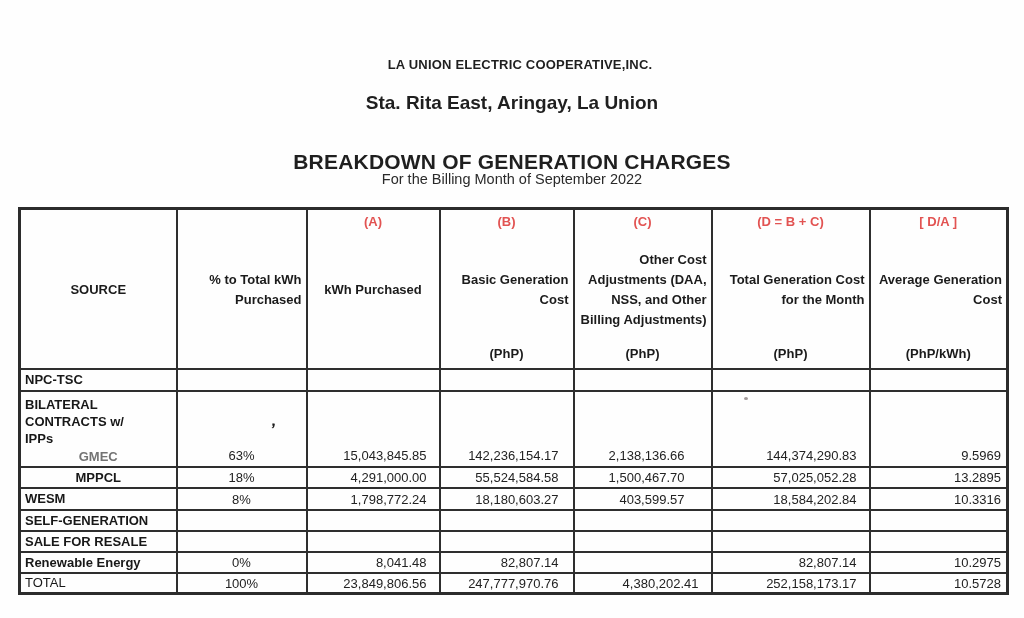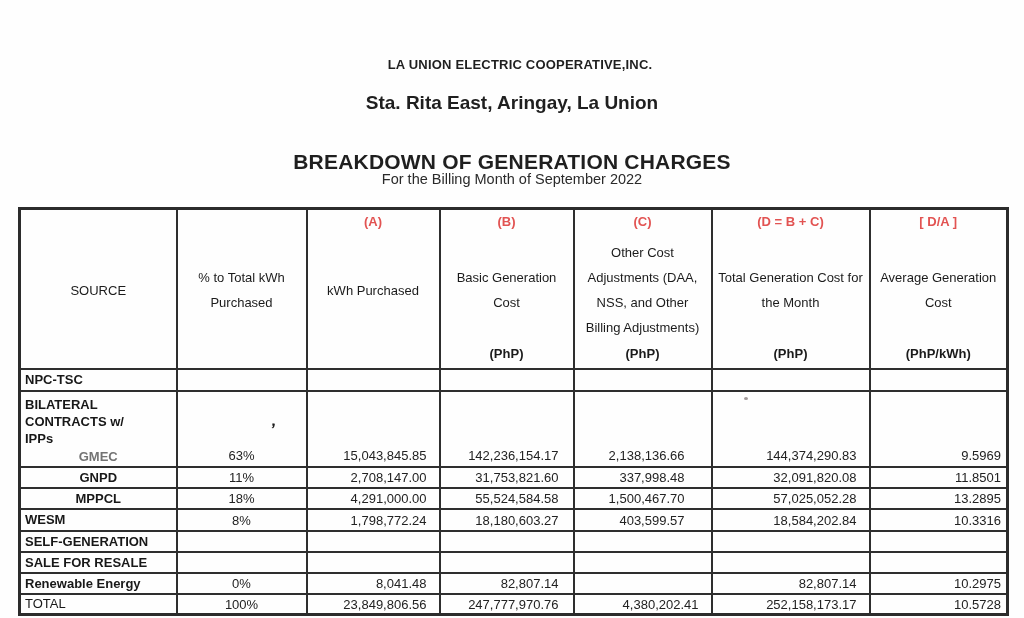--- a/index.html
+++ b/index.html
@@ -29,22 +29,22 @@
     font-size: 13px;
   }
   table.gen { border: 3px solid #2c2c2c; }
   table.gen td { border: 2px solid #2e2e2e; overflow: hidden; }
 
   
   tr.hrow { height: 160px; }
   td.hcell { vertical-align: top; padding: 0; }
   .hwrap { display: flex; flex-direction: column; height: 158px; }
   .hcode { height: 24px; padding-top: 4px; text-align: center; font-weight: bold; font-size: 13px; color: #e25352; }
-  .hlabel { flex: 1; display: flex; align-items: center; justify-content: center; text-align: center;
-            font-weight: normal; line-height: 25px; padding: 0 4px; color: #1b1b1b; }
+  .hlabel { flex: 1; display: flex; align-items: center; justify-content: center; text-align: right;
+            font-weight: bold; line-height: 20px; padding: 0 4px; color: #1b1b1b; }
   .hunit { height: 22px; text-align: center; font-weight: bold; color: #1b1b1b; }
 
   
   tr.r { height: 21px; }
   tr.r-npc { height: 22px; }
   tr.r-wesm { height: 22px; }
   tr.r-total { height: 19px; }
   td.src { font-weight: bold; text-align: left; padding: 1px 4px; color: #181818; line-height: 16px; }
   td.subsrc { font-weight: bold; text-align: center; padding: 1px 4px; color: #181818; }
   td.pct { text-align: center; padding: 1px 4px; color: #222; }
@@ -168,29 +168,20 @@
         </div>
       </td>
       <td class="pct">63%</td>
       <td class="num num-kwh">15,043,845.85</td>
       <td class="num num-basic">142,236,154.17</td>
       <td class="num num-adj">2,138,136.66</td>
       <td class="num num-tot">144,374,290.83</td>
       <td class="num num-avg">9.5969</td>
     </tr>
 
-    <tr class="r">
-      <td class="subsrc">GNPD</td>
-      <td class="pct">11%</td>
-      <td class="num num-kwh">2,708,147.00</td>
-      <td class="num num-basic">31,753,821.60</td>
-      <td class="num num-adj">337,998.48</td>
-      <td class="num num-tot">32,091,820.08</td>
-      <td class="num num-avg">11.8501</td>
-    </tr>
 
     <tr class="r">
       <td class="subsrc">MPPCL</td>
       <td class="pct">18%</td>
       <td class="num num-kwh">4,291,000.00</td>
       <td class="num num-basic">55,524,584.58</td>
       <td class="num num-adj">1,500,467.70</td>
       <td class="num num-tot">57,025,052.28</td>
       <td class="num num-avg">13.2895</td>
     </tr>

